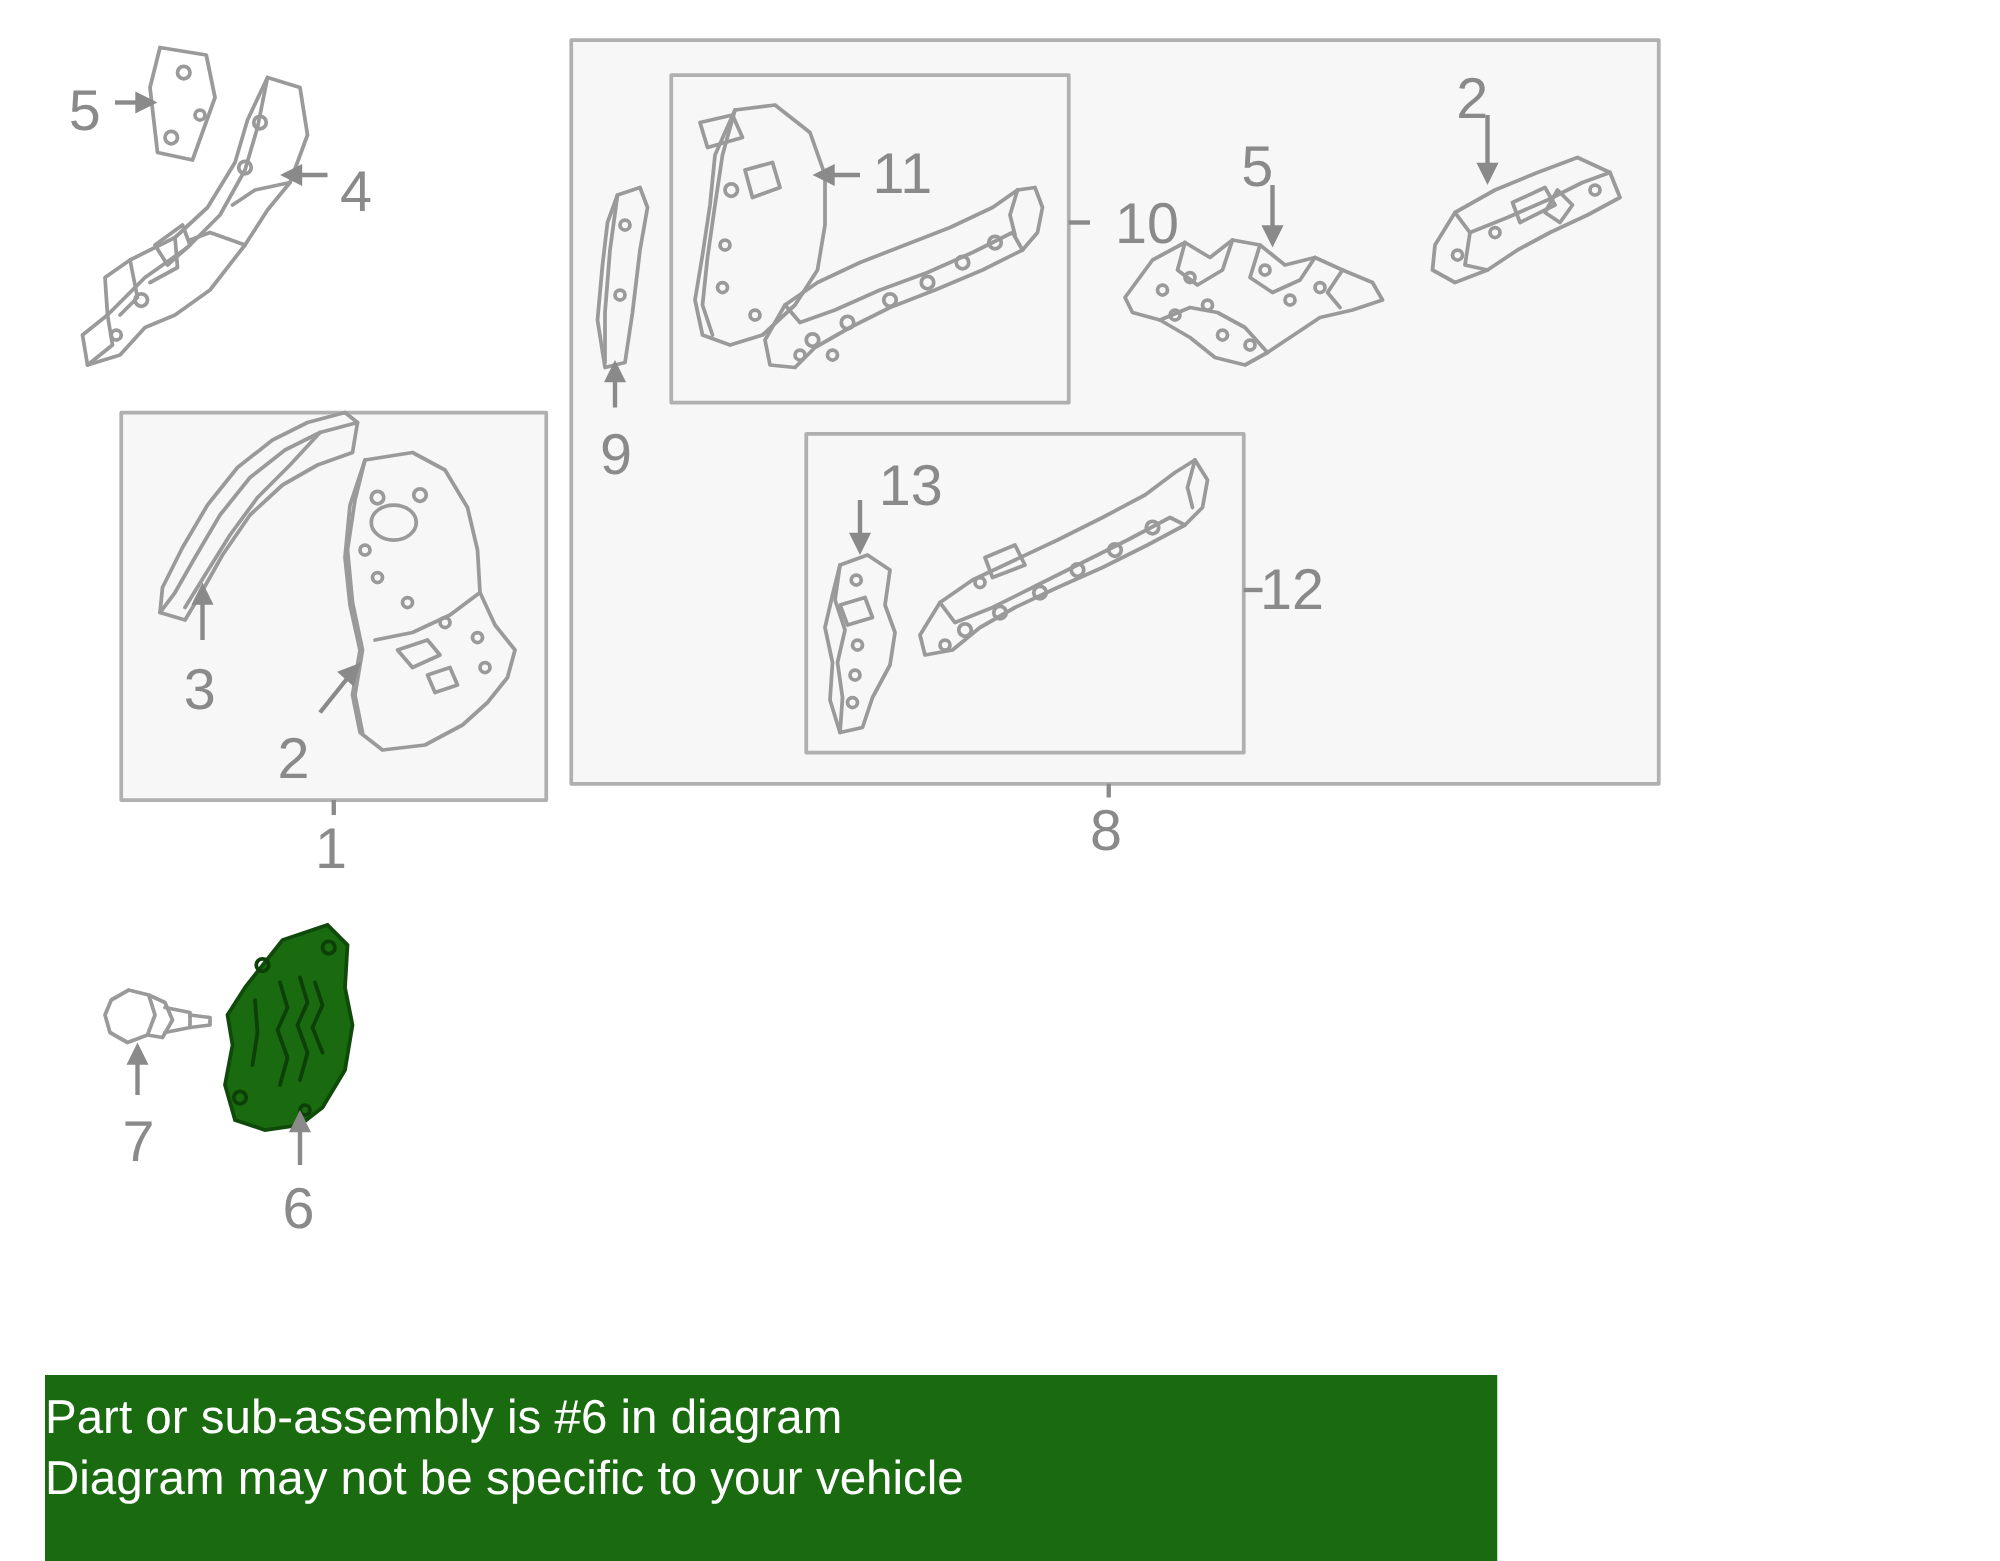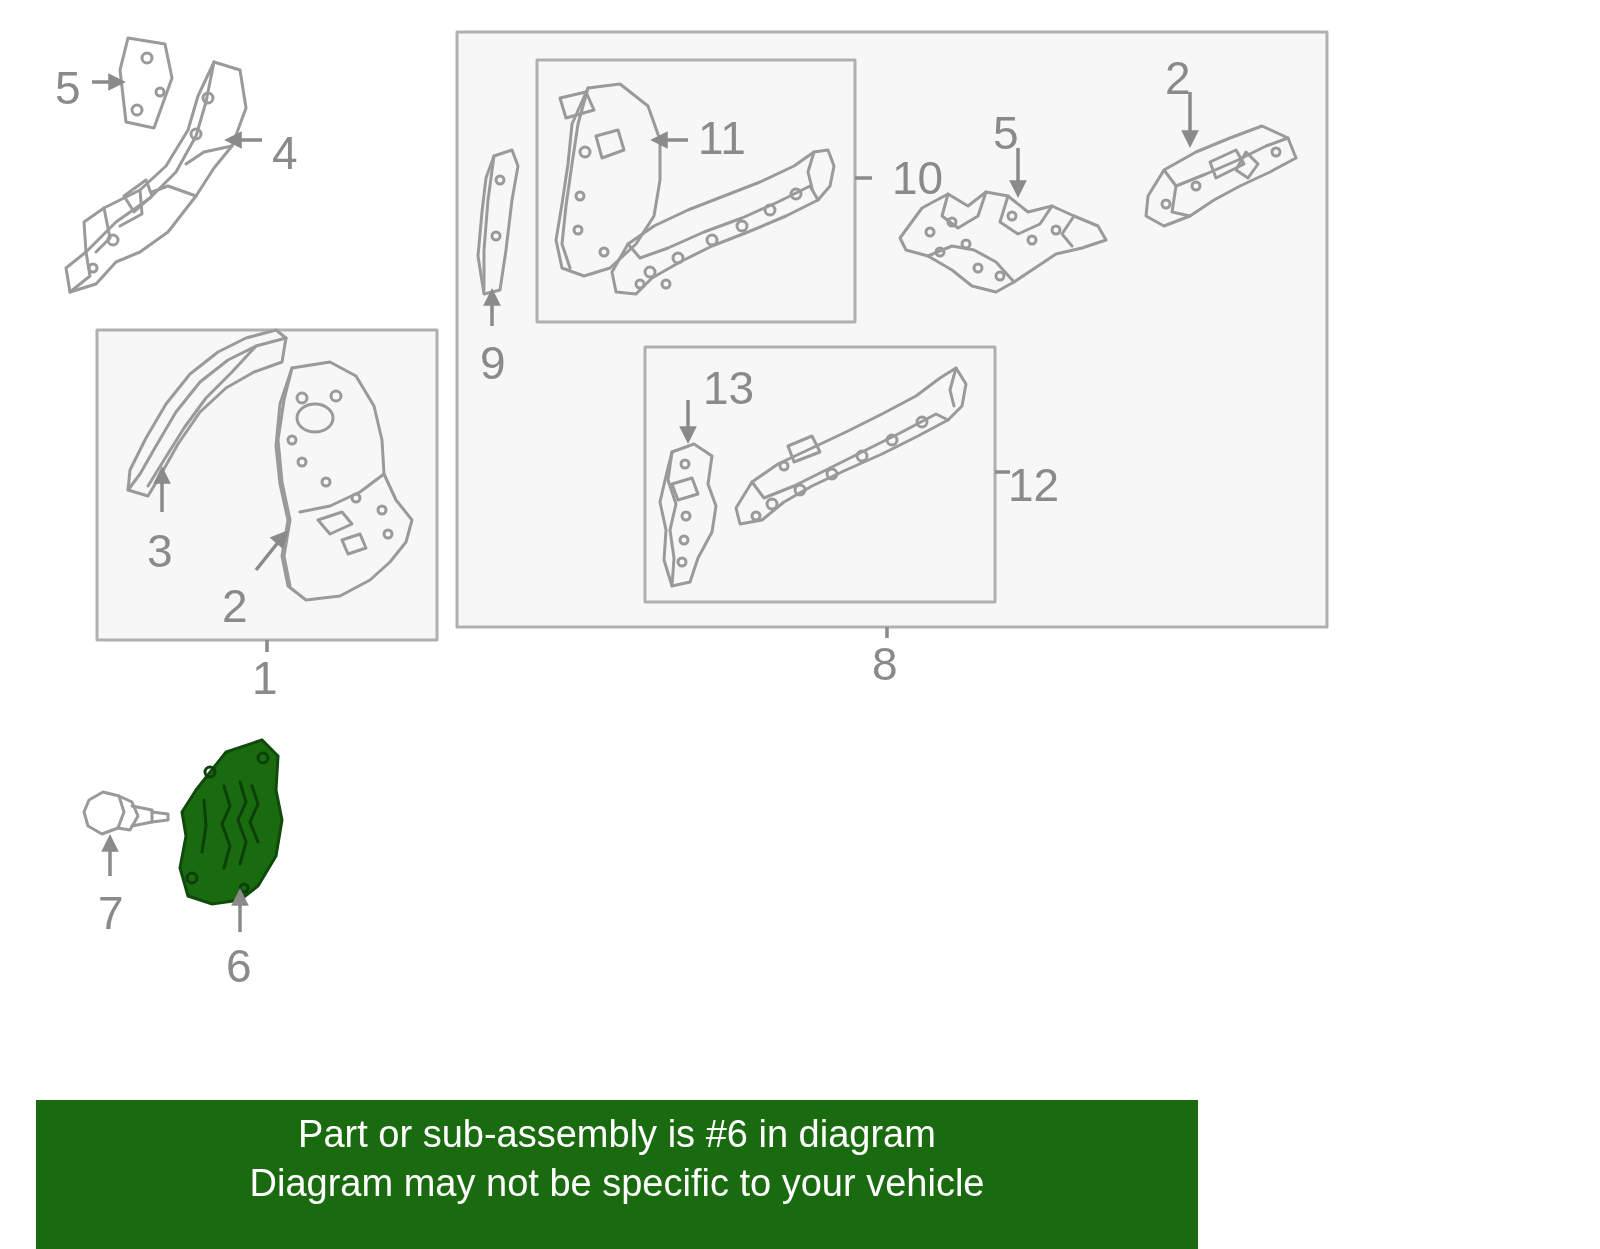--- a/index.html
+++ b/index.html
@@ -30,21 +30,21 @@
     user-select: none;
   }
   .banner {
     position: absolute;
     left: 36px;
     top: 1100px;
     width: 1162px;
     height: 149px;
     background: #1a6b10;
     color: #ffffff;
-    text-align: center;
+    text-align: left;
     font-size: 38px;
     line-height: 1.28;
     padding-top: 10px;
     box-sizing: border-box;
   }
   .banner-line {
     display: block;
     white-space: nowrap;
   }
   .right-strip {
@@ -272,21 +272,21 @@
 <div class="callout" style="left:272px; top:130px;">4</div>
 <div class="callout" style="left:147px; top:528px;">3</div>
 <div class="callout" style="left:222px; top:583px;">2</div>
 <div class="callout" style="left:252px; top:655px;">1</div>
 <div class="callout" style="left:480px; top:340px;">9</div>
 <div class="callout" style="left:698px; top:115px;">11</div>
 <div class="callout" style="left:868px; top:155px;margin-left:24px;">10</div>
 <div class="callout" style="left:993px; top:110px;">5</div>
 <div class="callout" style="left:1165px;top:55px;">2</div>
 <div class="callout" style="left:663px; top:365px;margin-left:40px;">13</div>
-<div class="callout" style="left:1008px;top:448px;margin-top:14px;">12</div>
+<div class="callout" style="left:1008px;top:448px;">12</div>
 <div class="callout" style="left:872px; top:641px;">8</div>
 <div class="callout" style="left:98px;  top:890px;">7</div>
 <div class="callout" style="left:226px; top:943px;">6</div>
 
 <div class="banner">
   <span class="banner-line">Part or sub-assembly is #6 in diagram</span>
   <span class="banner-line">Diagram may not be specific to your vehicle</span>
 </div>
 <div class="right-strip"></div>
 

